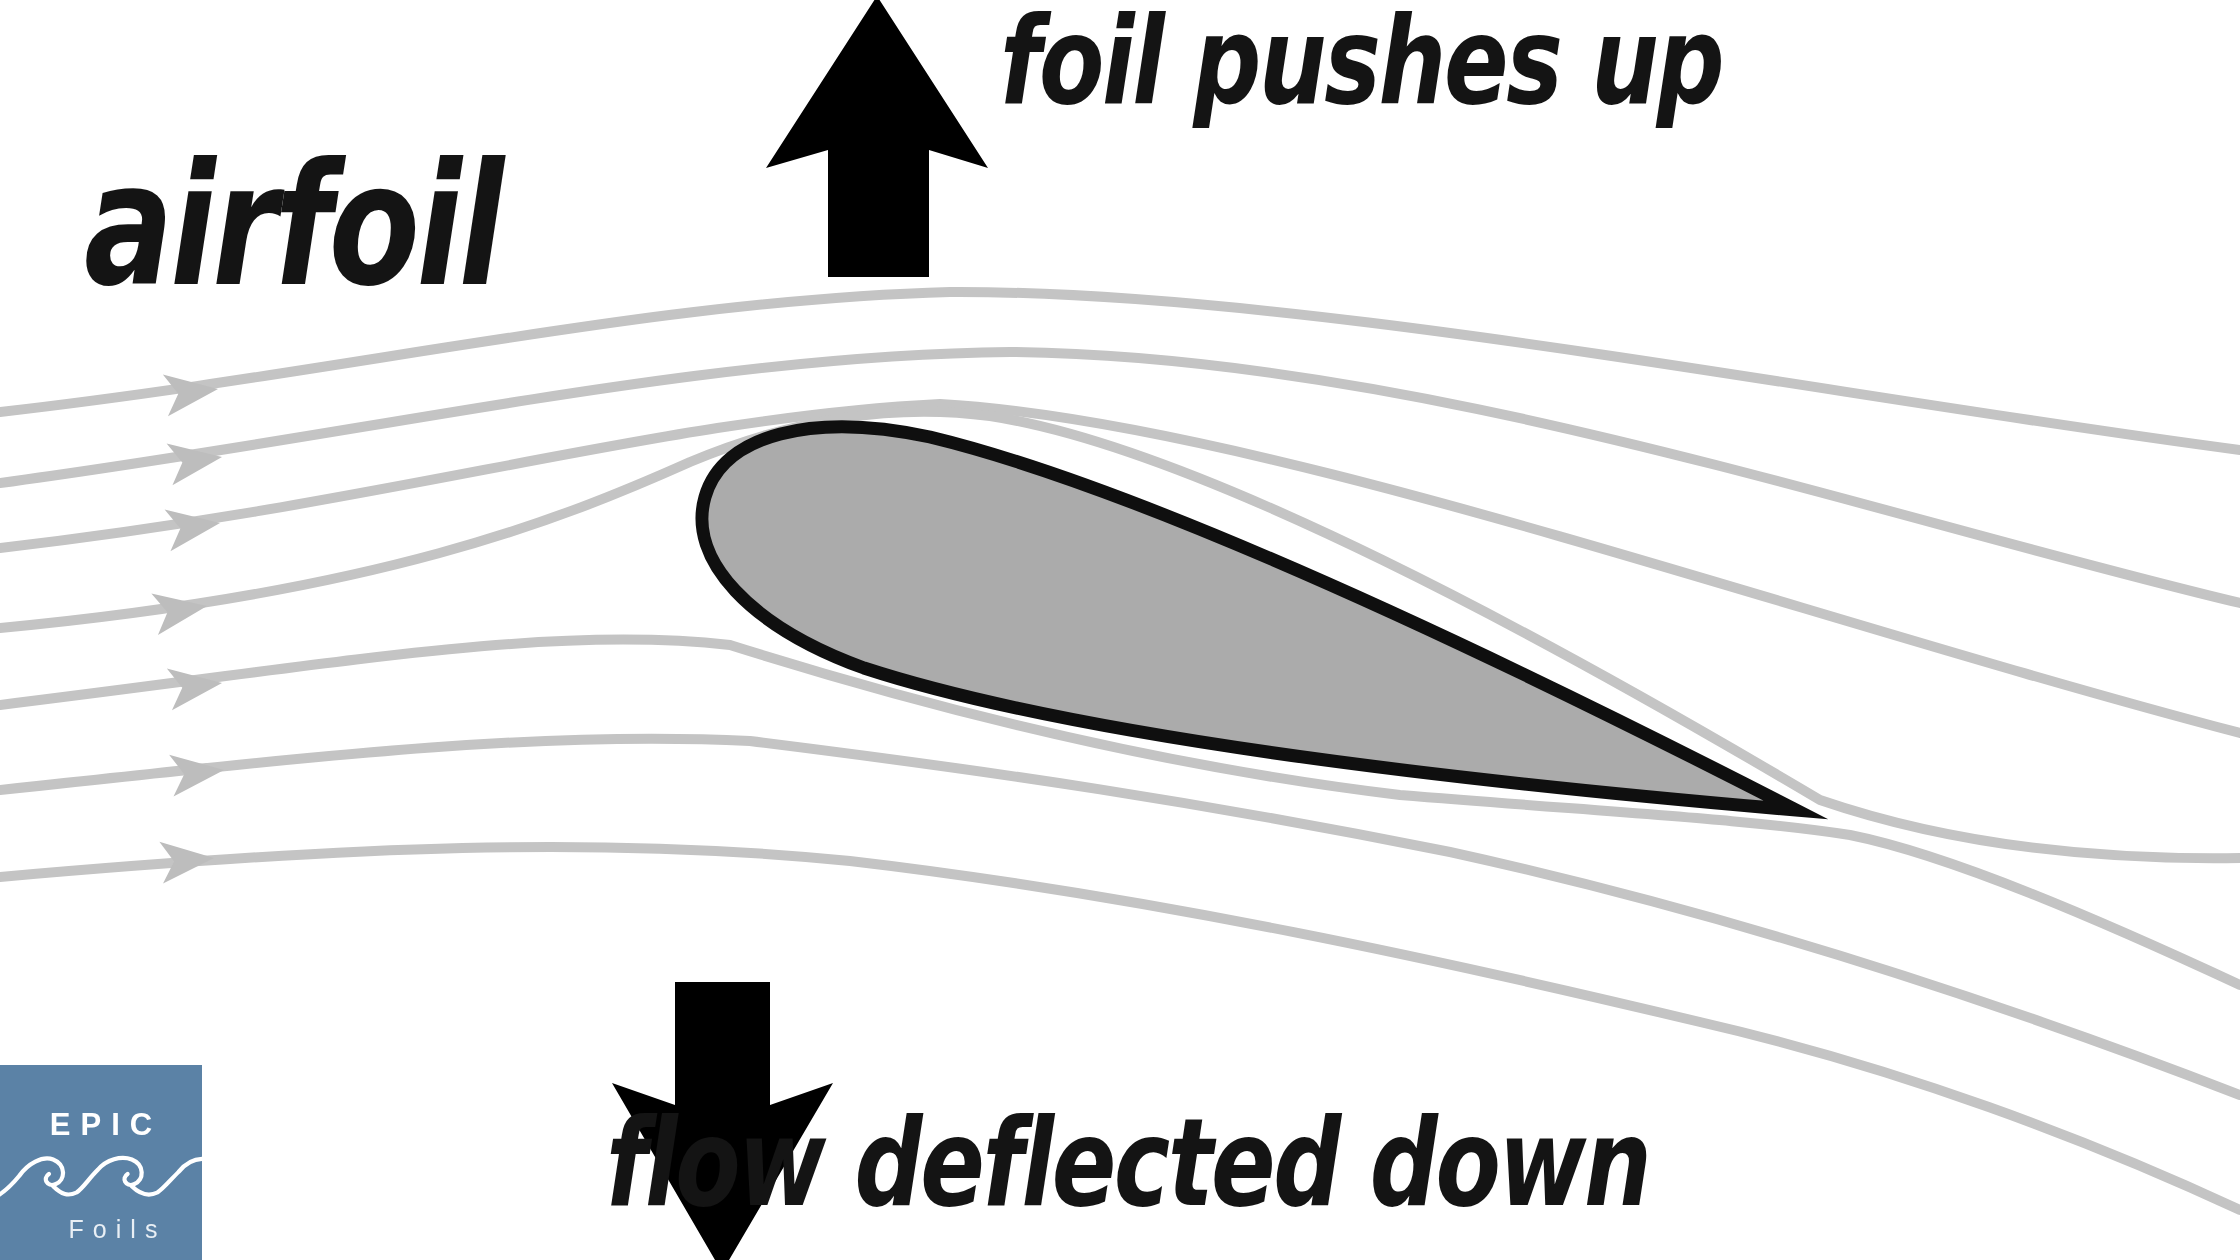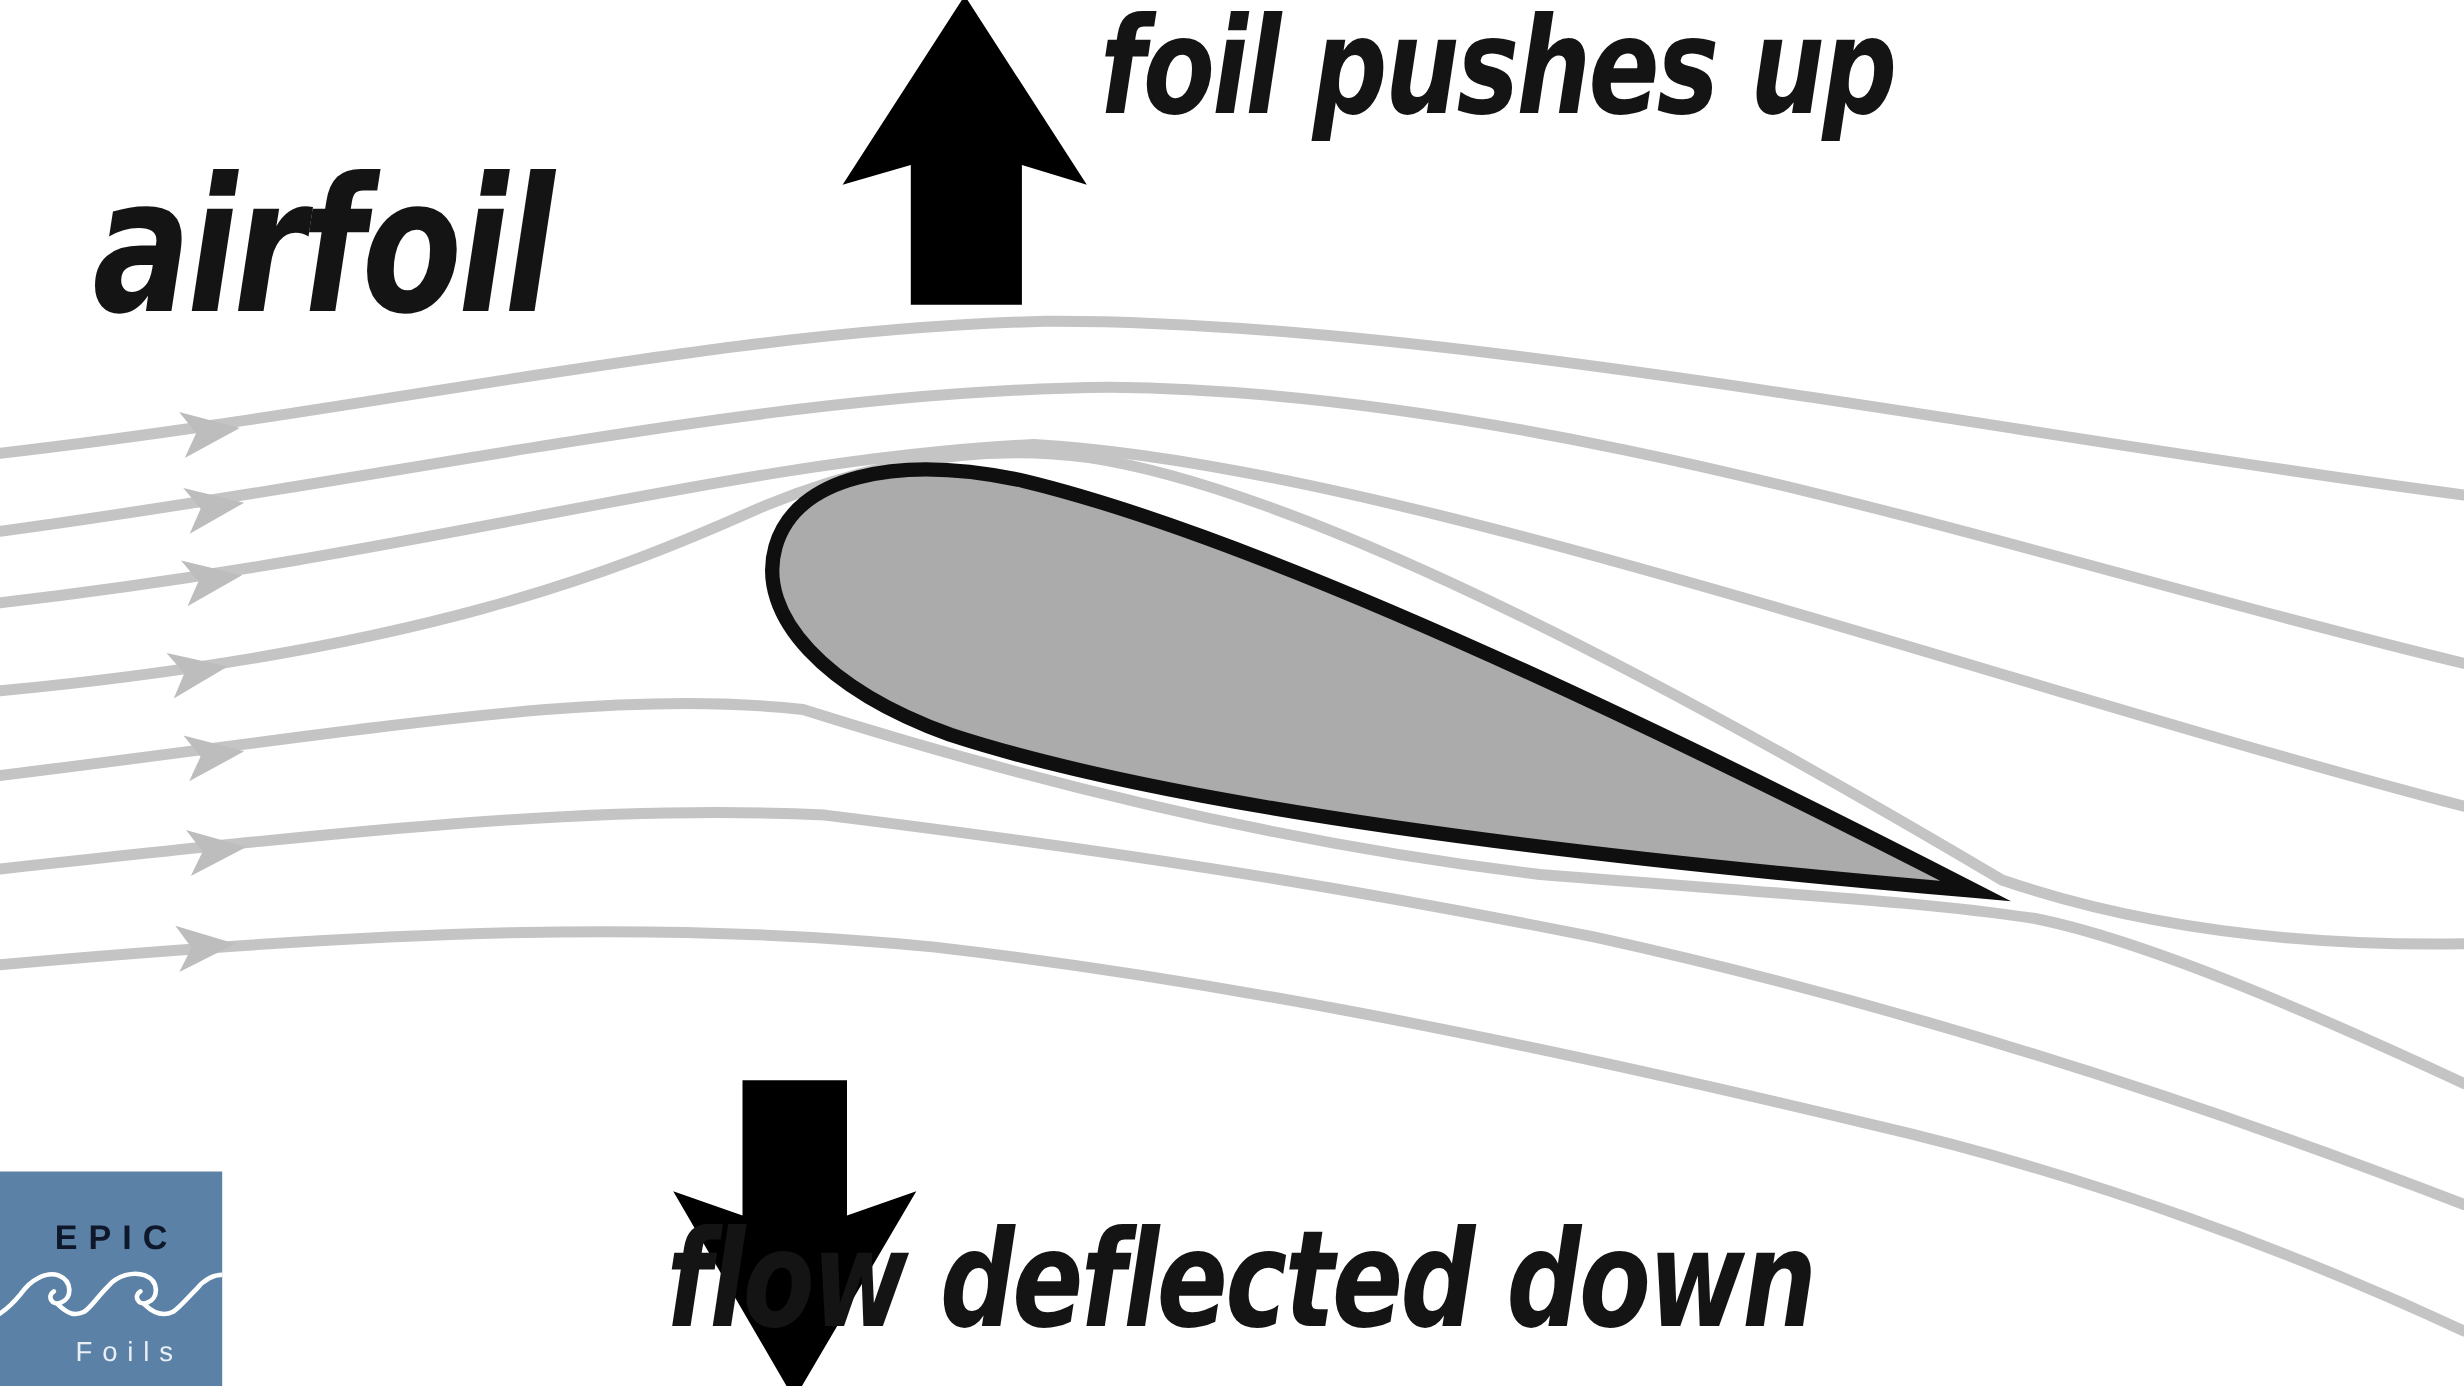--- a/index.html
+++ b/index.html
@@ -31,21 +31,21 @@
     left:0;top:1065px;
     width:202px;height:200px;
     background:#5b82a6;
   }
   .logo-brand{
     position:absolute;left:0;top:42px;width:100%;
     text-align:center;
     font-family:"Liberation Sans", sans-serif;
     font-weight:bold;
     font-size:31px;
-    color:#0f172a;
+    color:#ffffff;
     letter-spacing:10px;
     text-indent:10px;
   }
   .logo-sub{
     position:absolute;left:12px;top:150px;width:100%;
     text-align:center;
     font-family:"Liberation Sans", sans-serif;
     font-weight:normal;
     font-size:25px;
     color:#e9eff5;

